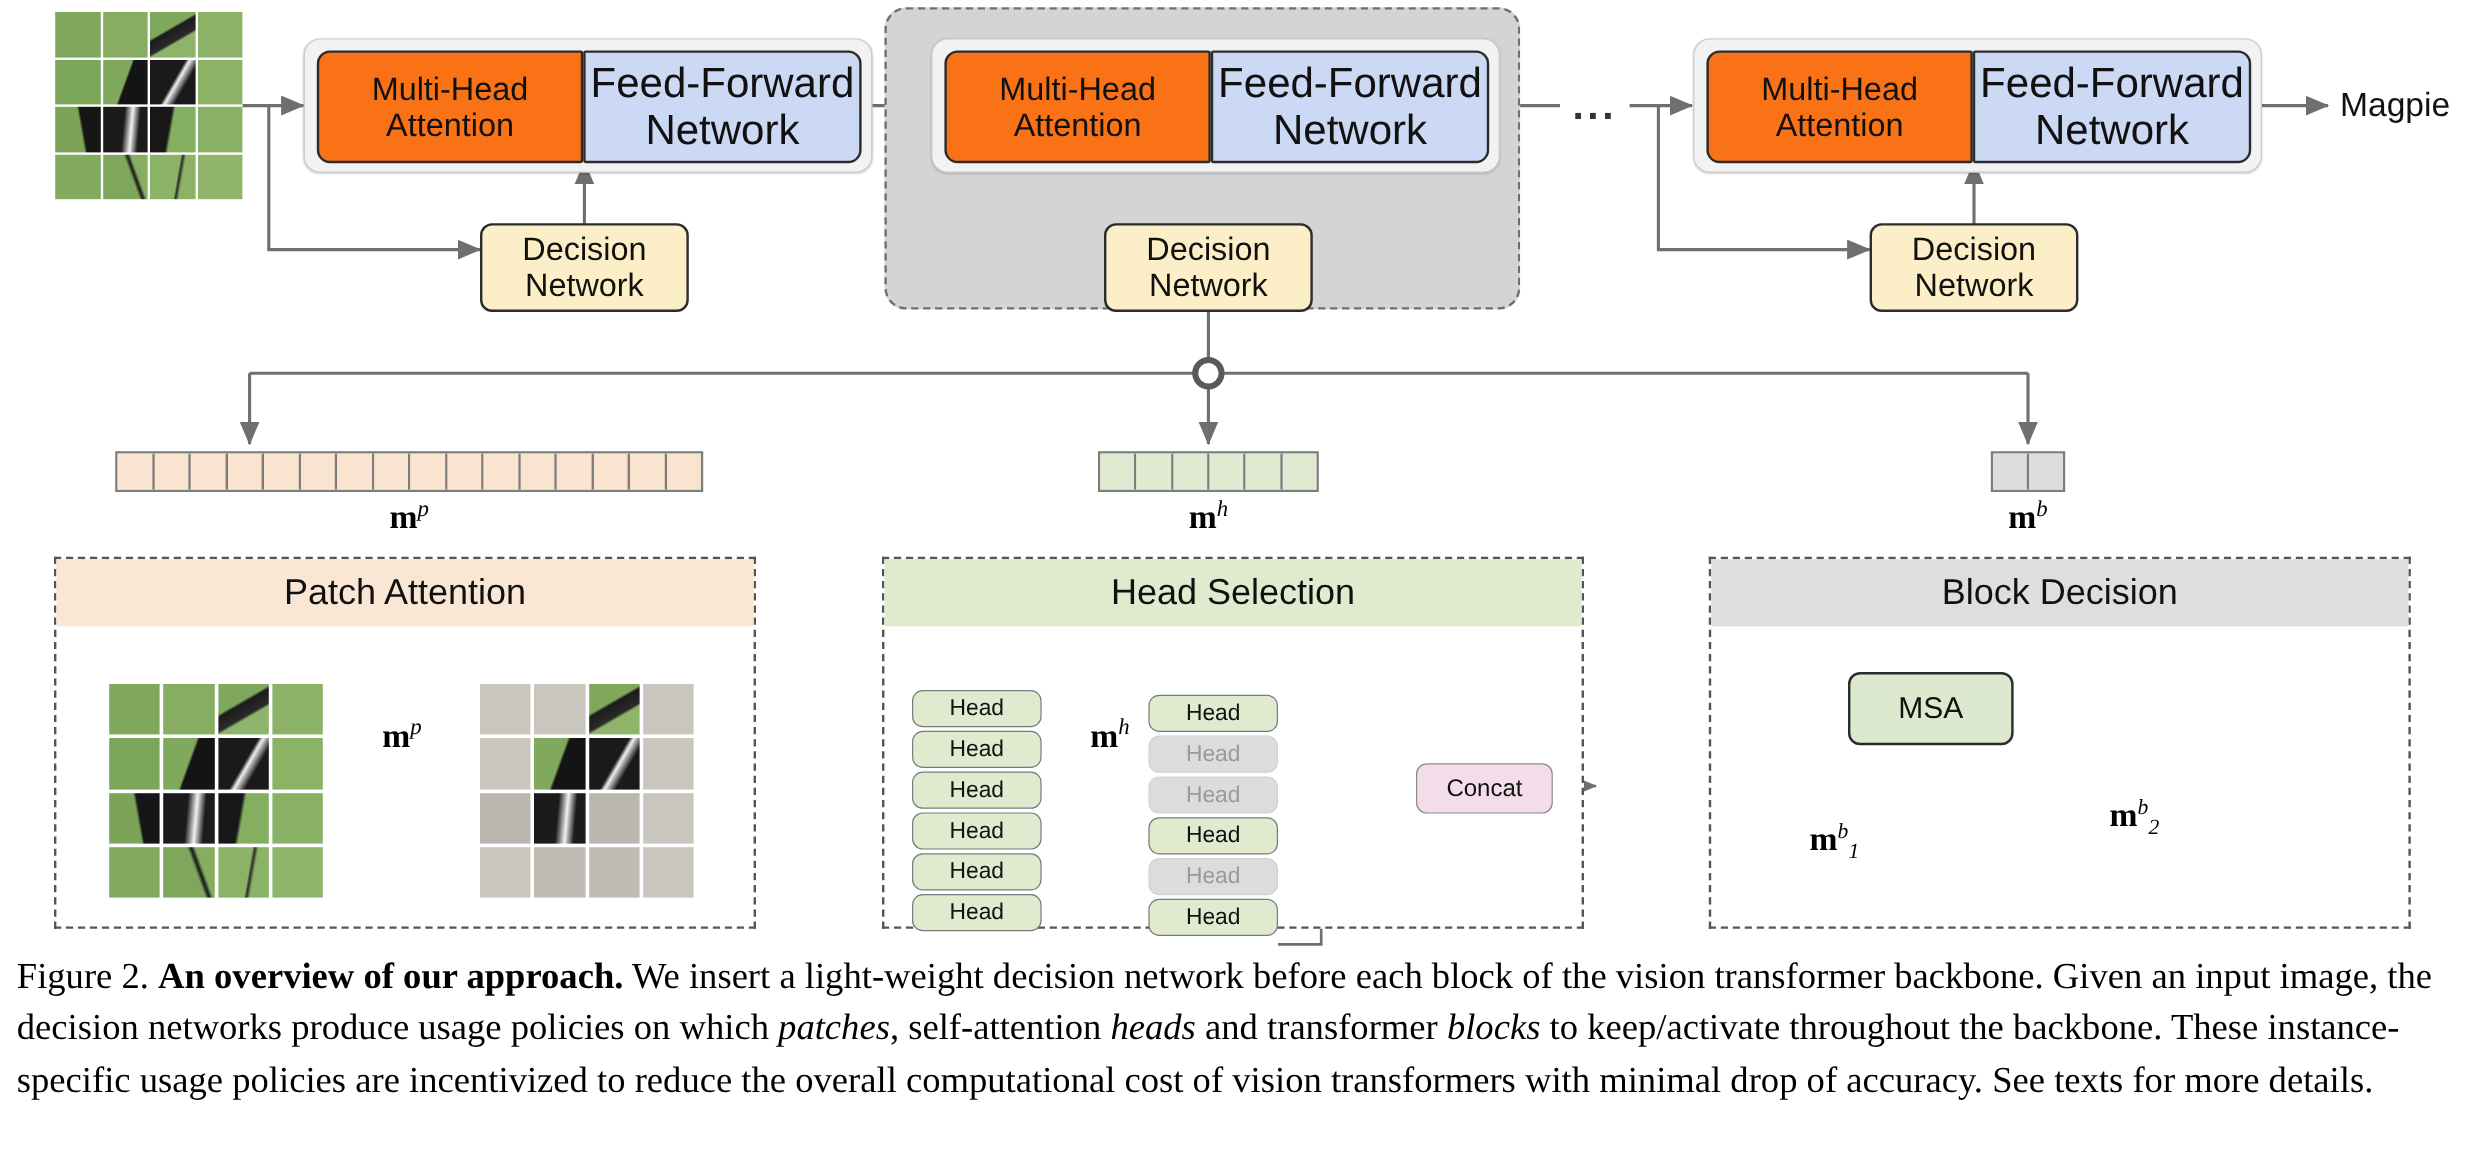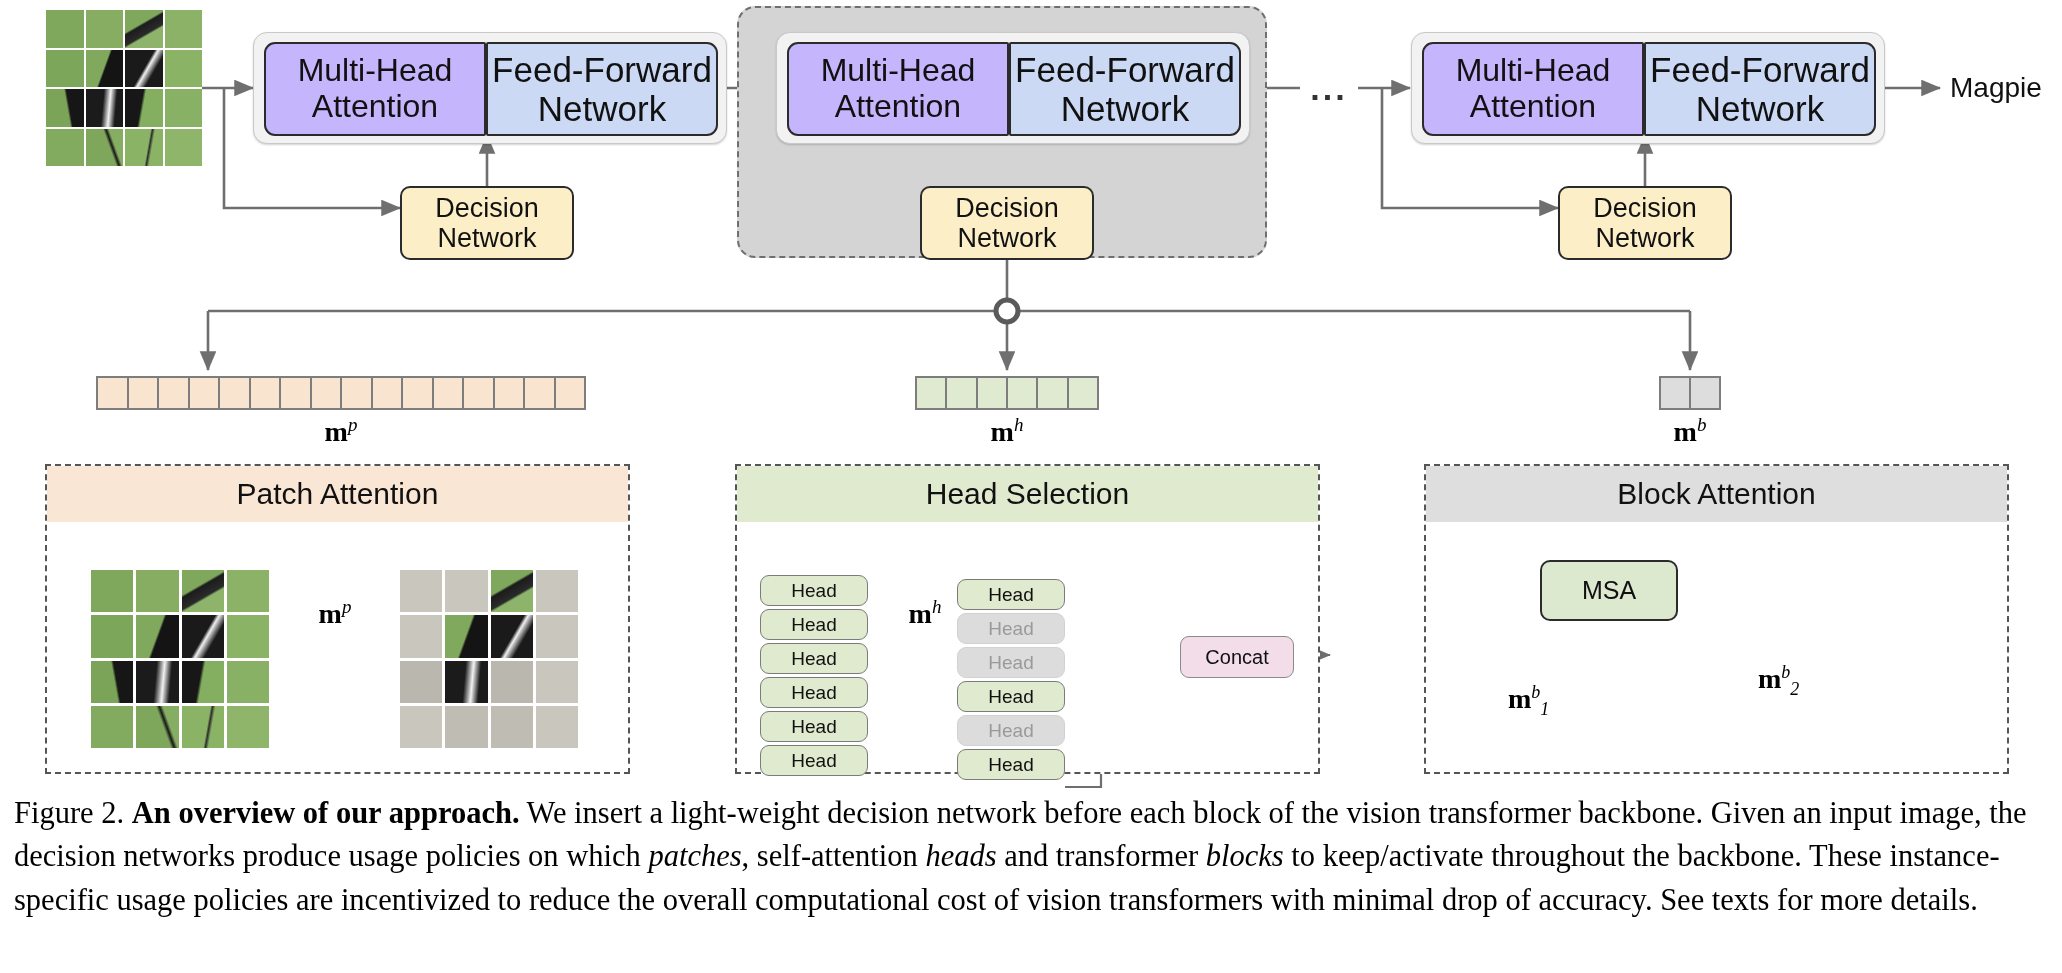--- a/index.html
+++ b/index.html
@@ -5,21 +5,21 @@
   html,body{margin:0;padding:0;background:#fff;}
   body{width:2062px;height:973px;position:relative;font-family:"Liberation Sans",sans-serif;overflow:hidden;}
 
   .fig{position:absolute;left:0;top:0;width:2062px;height:973px;}
   #svg-layer{position:absolute;left:0;top:0;width:2062px;height:973px;pointer-events:none;}
 
   .node{position:absolute;box-sizing:border-box;display:flex;align-items:center;justify-content:center;text-align:center;line-height:1.12;}
 
   
   .blockwrap{border:1.6px solid #c9c9c9;background:#f2f2f2;border-radius:14px;box-shadow:0 1px 2px rgba(0,0,0,.18);}
-  .mha{background:#c4b5fd;border:2px solid #2b2b2b;border-radius:11px 2px 2px 11px;font-size:32px;color:#111;}
+  .mha{background:#f97316;border:2px solid #2b2b2b;border-radius:11px 2px 2px 11px;font-size:27px;color:#111;}
   .ffn{background:#ccd9f5;border:2px solid #2b2b2b;border-radius:2px 11px 11px 2px;font-size:35px;color:#111;}
   .dn{background:#fcefc8;border:2px solid #2b2b2b;border-radius:10px;font-size:27px;color:#111;}
 
   .groupbox{border:2.4px dashed #6f6f6f;background:#d4d4d4;border-radius:18px;}
 
   .dots{font-size:34px;letter-spacing:3px;color:#333;font-weight:700;}
   .outlabel{font-size:28px;color:#111;}
 
   
   .imggrid{position:absolute;display:grid;}
@@ -355,21 +355,21 @@
     </div>
   <div class="headbox head-on" style="left:957px;top:749px;width:108px;height:31px;">
       <span>Head</span>
     </div>
 
   <div class="concat" style="left:1180px;top:636px;width:112px;height:40px;">
       <span>Concat</span>
     </div>
 
   <div class="panel" style="left:1424px;top:464px;width:585px;height:310px;">
-    <div class="panelhdr hdr-block">Block Attention</div>
+    <div class="panelhdr hdr-block">Block Decision</div>
   </div>
 
   <div class="msa" style="left:1540px;top:560px;width:134px;height:57px;">
       <span>MSA</span>
     </div>
 
   <div class="mathlbl" style="left:1508px;top:682px;width:110px;font-size:28px;"><b>m</b><sup style="font-style:italic;font-size:18px;">b</sup><sub style="font-style:italic;font-size:18px;">1</sub></div>
   <div class="mathlbl" style="left:1758px;top:662px;width:110px;font-size:28px;"><b>m</b><sup style="font-style:italic;font-size:18px;">b</sup><sub style="font-style:italic;font-size:18px;">2</sub></div>
 
   <div class="caption">

